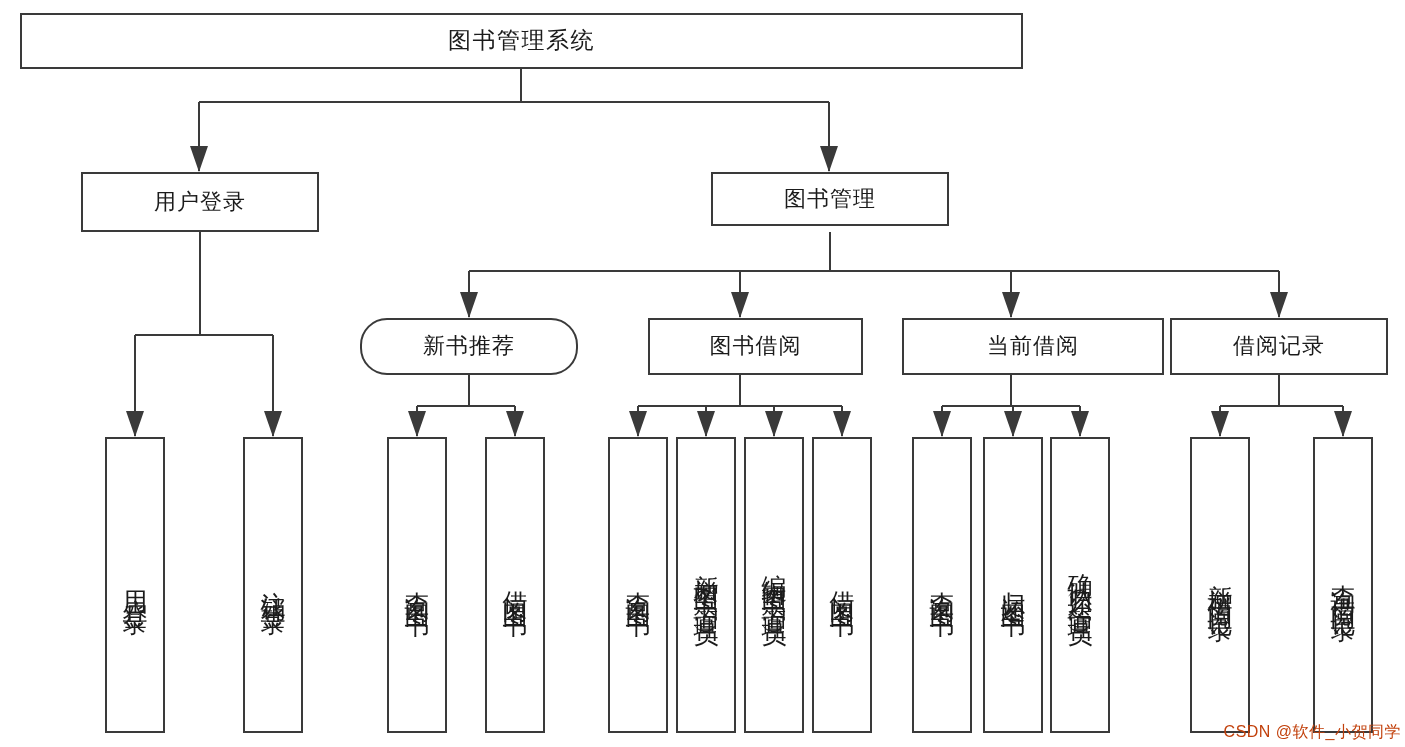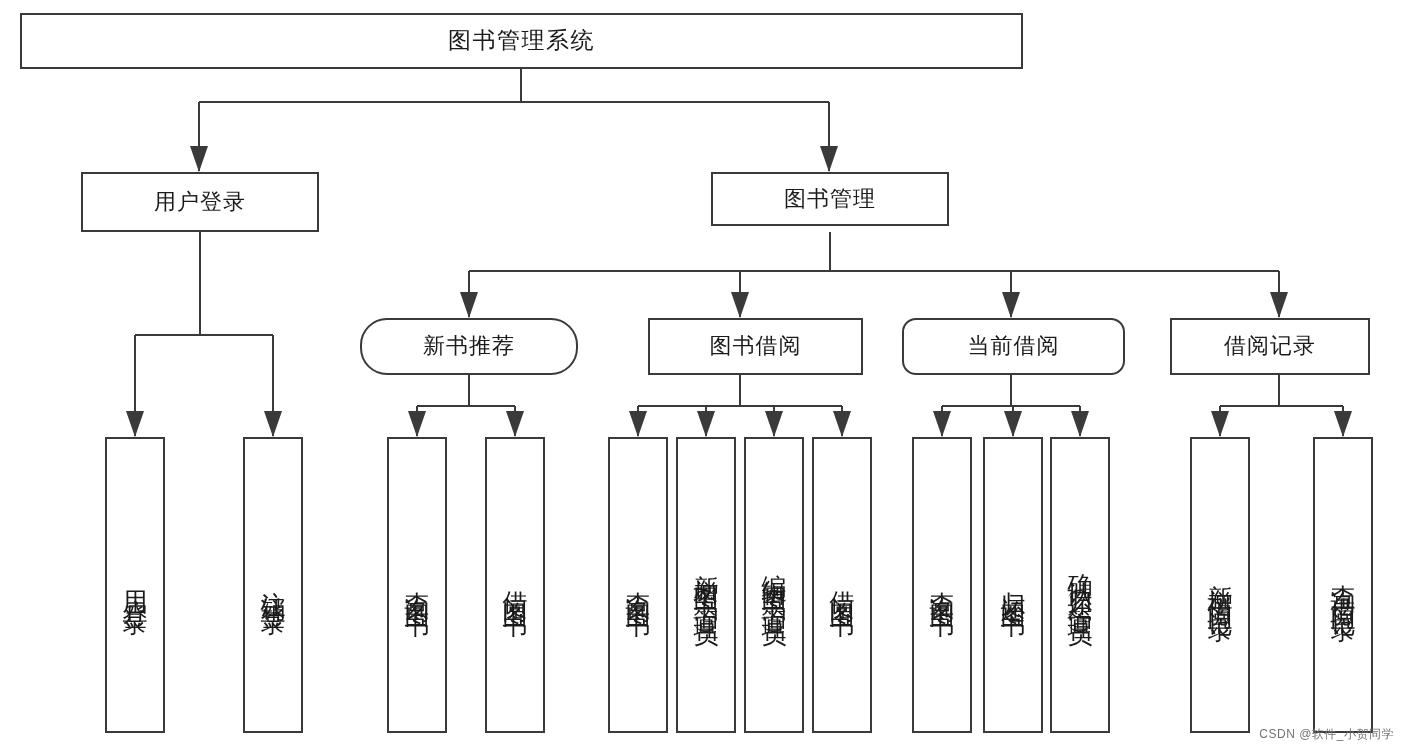--- a/index.html
+++ b/index.html
@@ -56,24 +56,24 @@
   .node.vertical .node-label {
     writing-mode: vertical-rl;
     text-orientation: upright;
     font-size: 25px;
     letter-spacing: 7px;
     line-height: 1;
     white-space: nowrap;
   }
   #watermark {
     position: absolute;
-    right: 11px;
+    right: 4px;
     bottom: 4px;
-    font-size: 12px;
-    color: #737373;
+    font-size: 16px;
+    color: #c2410c;
     letter-spacing: 0.5px;
     white-space: nowrap;
     pointer-events: none;
   }
 </style>
 </head>
 <body>
 
 <div id="canvas">
 
@@ -141,24 +141,24 @@
       </div>
       <div class="node horizontal" style="left: 711px; top: 172px; width: 238px; height: 54px;">
         <span class="node-label">图书管理</span>
       </div>
       <div class="node horizontal" style="left: 360px; top: 318px; width: 218px; height: 57px; border-radius: 27px;">
         <span class="node-label">新书推荐</span>
       </div>
       <div class="node horizontal" style="left: 633px; top: 318px; width: 215px; height: 57px; margin-left: 15px;">
         <span class="node-label">图书借阅</span>
       </div>
-      <div class="node horizontal" style="left: 902px; top: 318px; width: 223px; height: 57px; border-radius: 14px;">
+      <div class="node horizontal" style="left: 902px; top: 318px; width: 262px; height: 57px;">
         <span class="node-label">当前借阅</span>
       </div>
-      <div class="node horizontal" style="left: 1170px; top: 318px; width: 200px; height: 57px;">
+      <div class="node horizontal" style="left: 1170px; top: 318px; width: 218px; height: 57px;">
         <span class="node-label">借阅记录</span>
       </div>
       <div class="node vertical" style="left: 105px; top: 437px; width: 60px; height: 296px;">
         <span class="node-label">用户登录</span>
       </div>
       <div class="node vertical" style="left: 243px; top: 437px; width: 60px; height: 296px;">
         <span class="node-label">注销登录</span>
       </div>
       <div class="node vertical" style="left: 387px; top: 437px; width: 60px; height: 296px;">
         <span class="node-label">查询图书</span>

